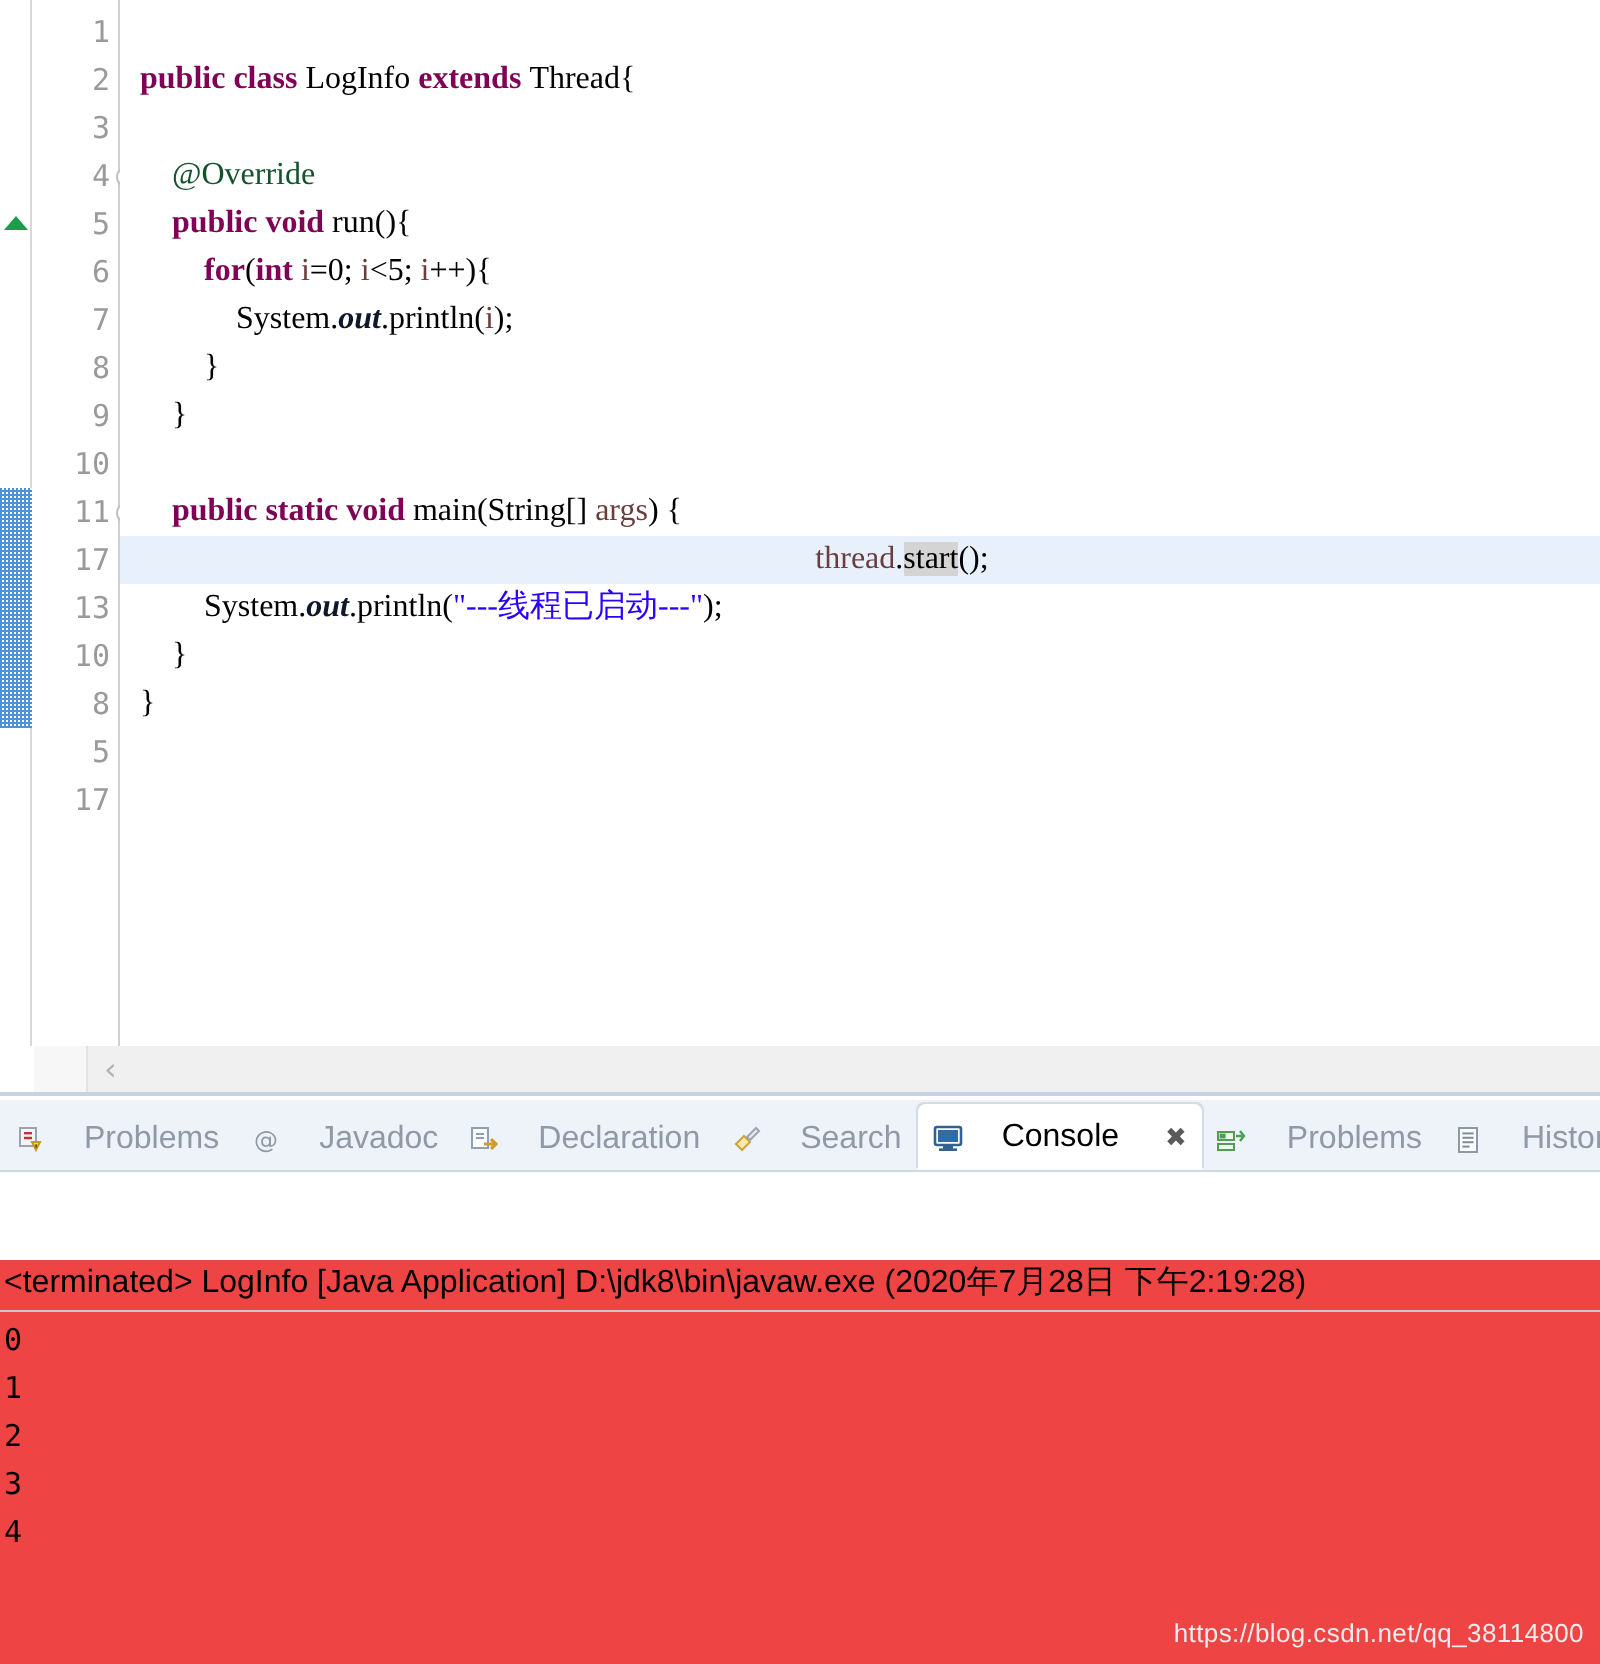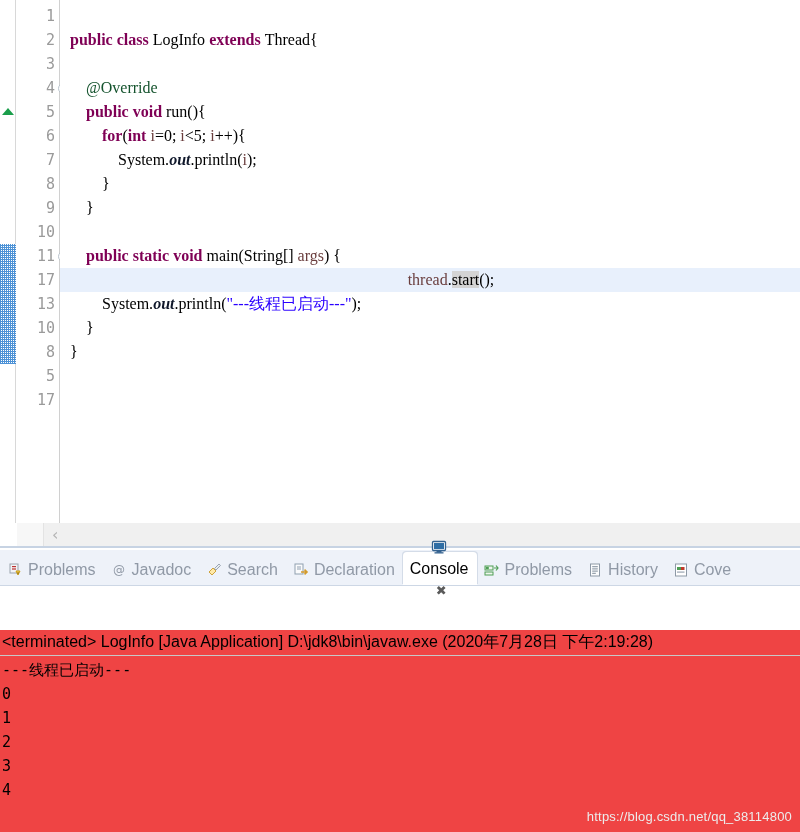--- a/index.html
+++ b/index.html
@@ -102,33 +102,31 @@
   }
 
   
   .tabbar {
     position: absolute; left: 0; top: 550px; width: 800px; height: 36px;
     background: #eef2f9;
     border-bottom: 1px solid #cdd7e5;
     display: flex; align-items: flex-end;
   }
   .tab {
-    display: flex; align-items: center; gap: 5px;
+    display: flex; align-items: center; gap: 19px;
     height: 31px; padding: 0 8px 0 7px;
     font-size: 16px; color: #9099a6;
     white-space: nowrap;
-    justify-content: center;
   }
   .tab.active {
     background: #ffffff;
     color: #000000;
     border-top-left-radius: 4px; border-top-right-radius: 4px;
     height: 33px;
     box-shadow: -1px -1px 0 #d4dce8, 1px -1px 0 #d4dce8;
-    flex-direction: column;
   }
   .tab .close {
     font-size: 13px; color: #5a5a5a; margin-left: 4px;
   }
   .ticon { width: 16px; height: 16px; position: relative; flex: 0 0 16px; }
 
   
   .console {
     position: absolute; left: 0; top: 586px; width: 800px; height: 246px;
     background: #ef4444;
@@ -228,33 +226,33 @@
         <span>Problems</span>
       </div>
       <div class="tab">
         <span class="ticon"><svg width="16" height="16" viewBox="0 0 16 16">
             <text x="8" y="12" font-size="12" text-anchor="middle" fill="#9099a6" font-family="DejaVu Sans">@</text>
           </svg></span>
         <span>Javadoc</span>
       </div>
       <div class="tab">
         <span class="ticon"><svg width="16" height="16" viewBox="0 0 16 16">
-            <path d="M3 13 L7 9 L10 12 L6 16 Z" fill="#ffe9a8" stroke="#cfa33c" transform="translate(0,-3)"></path>
-            <path d="M8.5 6.5 L13 2 L14.5 3.5 L10 8 Z" fill="#e7ecf2" stroke="#9aa6b3"></path>
-          </svg></span>
-        <span>Search</span>
-      </div>
-      <div class="tab">
-        <span class="ticon"><svg width="16" height="16" viewBox="0 0 16 16">
             <rect x="2" y="2" width="8" height="10" fill="#fafbfc" stroke="#8fa0b0"></rect>
             <rect x="4" y="4.5" width="4" height="1" fill="#8fa0b0"></rect>
             <rect x="4" y="6.5" width="4" height="1" fill="#8fa0b0"></rect>
             <path d="M8 10 L14 10 M11.5 7.6 L14 10 L11.5 12.4" stroke="#d39b2c" fill="none" stroke-width="1.6"></path>
           </svg></span>
         <span>Declaration</span>
+      </div>
+      <div class="tab">
+        <span class="ticon"><svg width="16" height="16" viewBox="0 0 16 16">
+            <path d="M3 13 L7 9 L10 12 L6 16 Z" fill="#ffe9a8" stroke="#cfa33c" transform="translate(0,-3)"></path>
+            <path d="M8.5 6.5 L13 2 L14.5 3.5 L10 8 Z" fill="#e7ecf2" stroke="#9aa6b3"></path>
+          </svg></span>
+        <span>Search</span>
       </div>
       <div class="tab active">
         <span class="ticon"><svg width="16" height="16" viewBox="0 0 16 16">
             <rect x="1.5" y="2.5" width="13" height="9" rx="1" fill="#ffffff" stroke="#33628f" stroke-width="1.3"></rect>
             <rect x="3" y="4" width="10" height="6" fill="#2f6ea5"></rect>
             <rect x="5.5" y="11.8" width="5" height="1.8" fill="#33628f"></rect>
             <rect x="3.5" y="13.2" width="9" height="1.3" fill="#33628f"></rect>
           </svg></span>
         <span>Console</span>
         <span class="close">✖</span>
@@ -285,21 +283,20 @@
             <rect x="8" y="5" width="3.5" height="3" fill="#c0392b"></rect>
             <rect x="4" y="9.5" width="7.5" height="1.2" fill="#9aa6b3"></rect>
           </svg></span>
         <span>Cove</span>
       </div>
     </div>
 
   <div class="console">
     <div class="console-head">&lt;terminated&gt; LogInfo [Java Application] D:\jdk8\bin\javaw.exe (2020年7月28日 下午2:19:28)</div>
     <div class="console-body" id="console-body">
-        <div class="oline">---线程已启动---</div>
         <div class="oline">0</div>
         <div class="oline">1</div>
         <div class="oline">2</div>
         <div class="oline">3</div>
         <div class="oline">4</div>
       </div>
   </div>
 
   <div class="watermark">https://blog.csdn.net/qq_38114800</div>
 </div>

